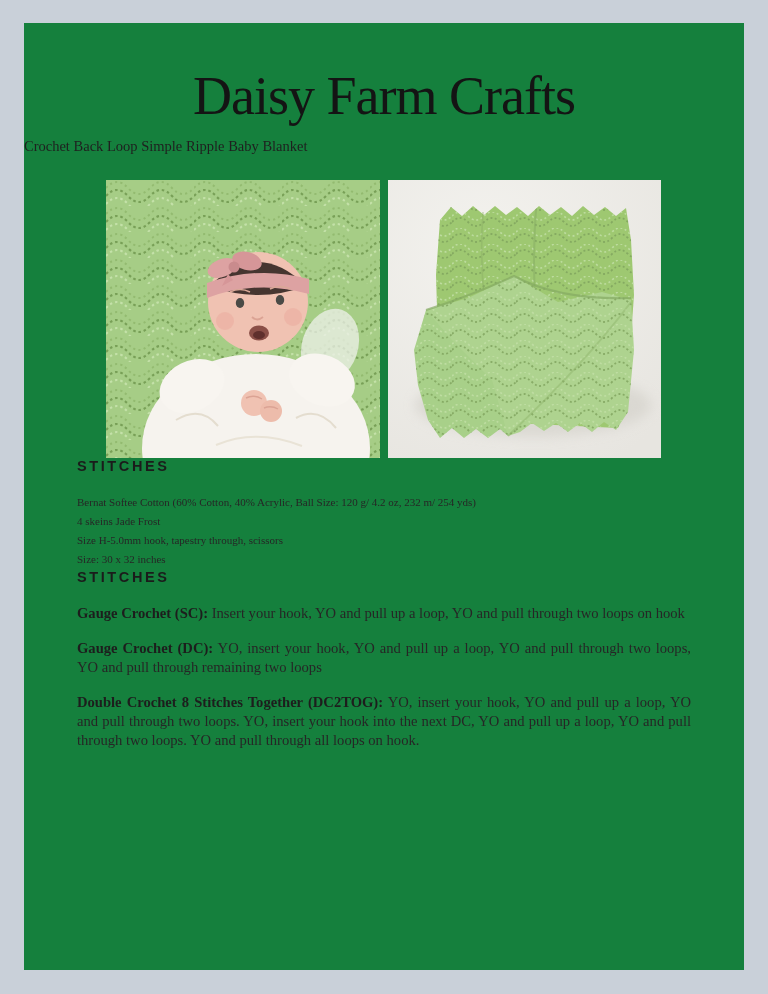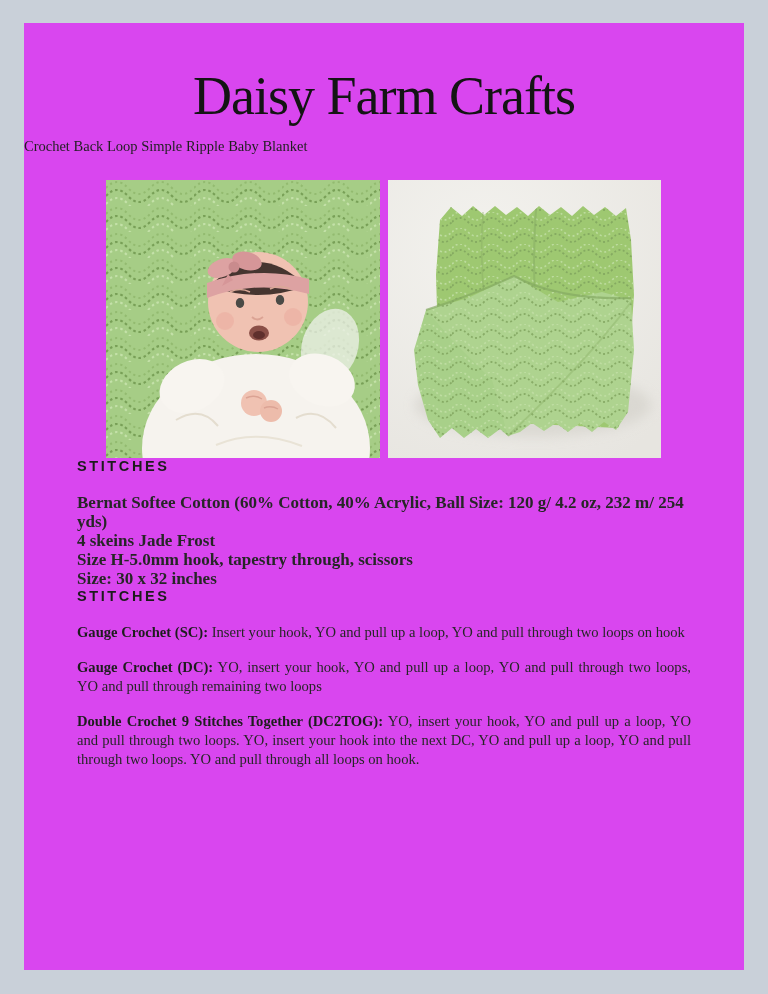--- a/index.html
+++ b/index.html
@@ -5,21 +5,21 @@
   html,body{margin:0;padding:0;}
   body{
     width:768px;height:994px;
     background:#c9d0d9;
     overflow:hidden;
     font-family:"Liberation Serif", serif;
   }
   .page{
     position:absolute;left:24px;top:23px;
     width:720px;height:947px;
-    background:#d946ef;
+    background:#15803d;
   }
   .title{
     margin:46px 0 0 0;
     text-align:center;
     font-family:"Liberation Serif", serif;
     font-weight:400;
     font-size:54px;
     letter-spacing:-1px;
     line-height:1.0;
     color:#141414;
@@ -47,23 +47,22 @@
     font-weight:700;
     font-size:14.5px;
     letter-spacing:2.6px;
     color:#1b1b1b;
     margin:0 0 19px 0;
   }
   .sec-materials{margin-top:47px;}
   .sec-size{margin-top:27px;}
   .sec-stitches{margin-top:27px;}
   .bodyline{
-    font-size:17px;
+    font-size:11px;
     line-height:19px;
-    font-weight:bold;
   }
   p.stitch{
     margin:0 0 16px 0;
     font-size:14.6px;
     line-height:19px;
     text-align:justify;
   }
   p.stitch b{font-weight:700;color:#1d1d1d;}
 </style>
 </head>
@@ -168,16 +167,16 @@
     <div class="bodyline">Size H-5.0mm hook, tapestry through, scissors</div>
 
     <div class="bodyline">Size: 30 x 32 inches</div>
 
     <h2 class="sec sec-stitches">STITCHES</h2>
 
     <p class="stitch"><b>Gauge Crochet (SC):</b><span> Insert your hook, YO and pull up a loop, YO and pull through two loops on hook</span></p>
 
     <p class="stitch"><b>Gauge Crochet (DC):</b><span> YO, insert your hook, YO and pull up a loop, YO and pull through two loops, YO and pull through remaining two loops</span></p>
 
-    <p class="stitch"><b>Double Crochet 9 Stitches Together (DC2TOG):</b><span> YO, insert your hook, YO and pull up a loop, YO and pull through two loops. YO, insert your hook into the next DC, YO and pull up a loop, YO and pull through two loops. YO and pull through all loops on hook.</span></p>
+    <p class="stitch"><b>Double Crochet 8 Stitches Together (DC2TOG):</b><span> YO, insert your hook, YO and pull up a loop, YO and pull through two loops. YO, insert your hook into the next DC, YO and pull up a loop, YO and pull through two loops. YO and pull through all loops on hook.</span></p>
 
   </div>
 </div>
 
 </body></html>

